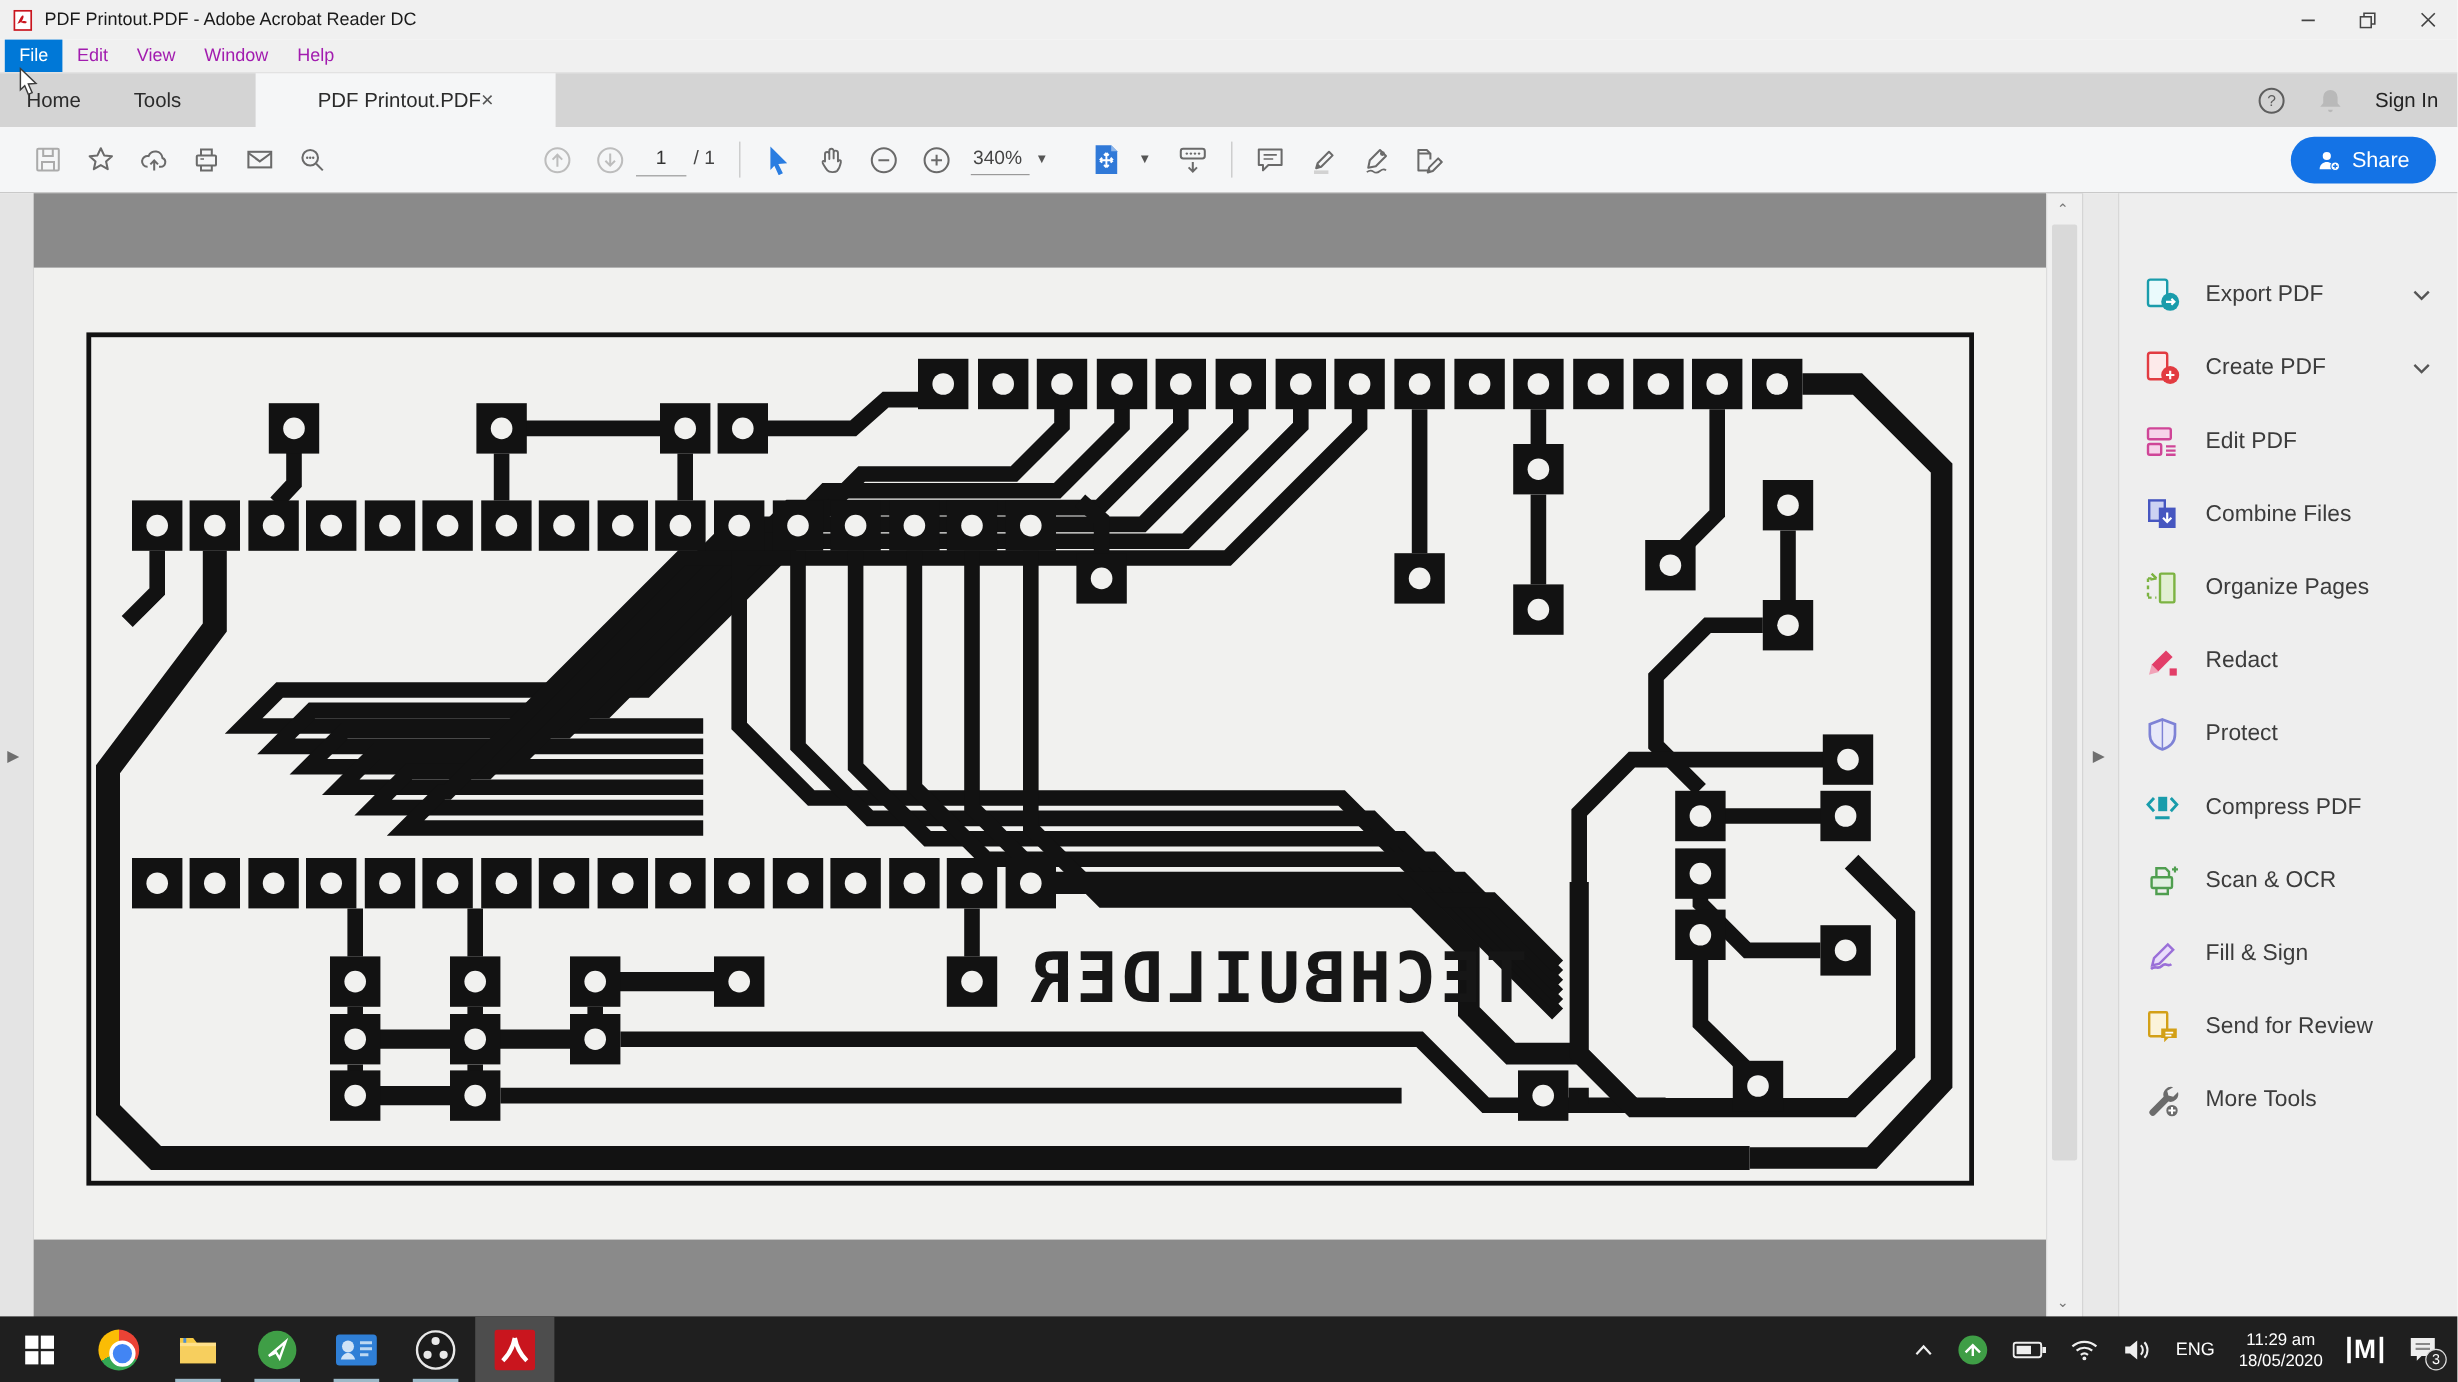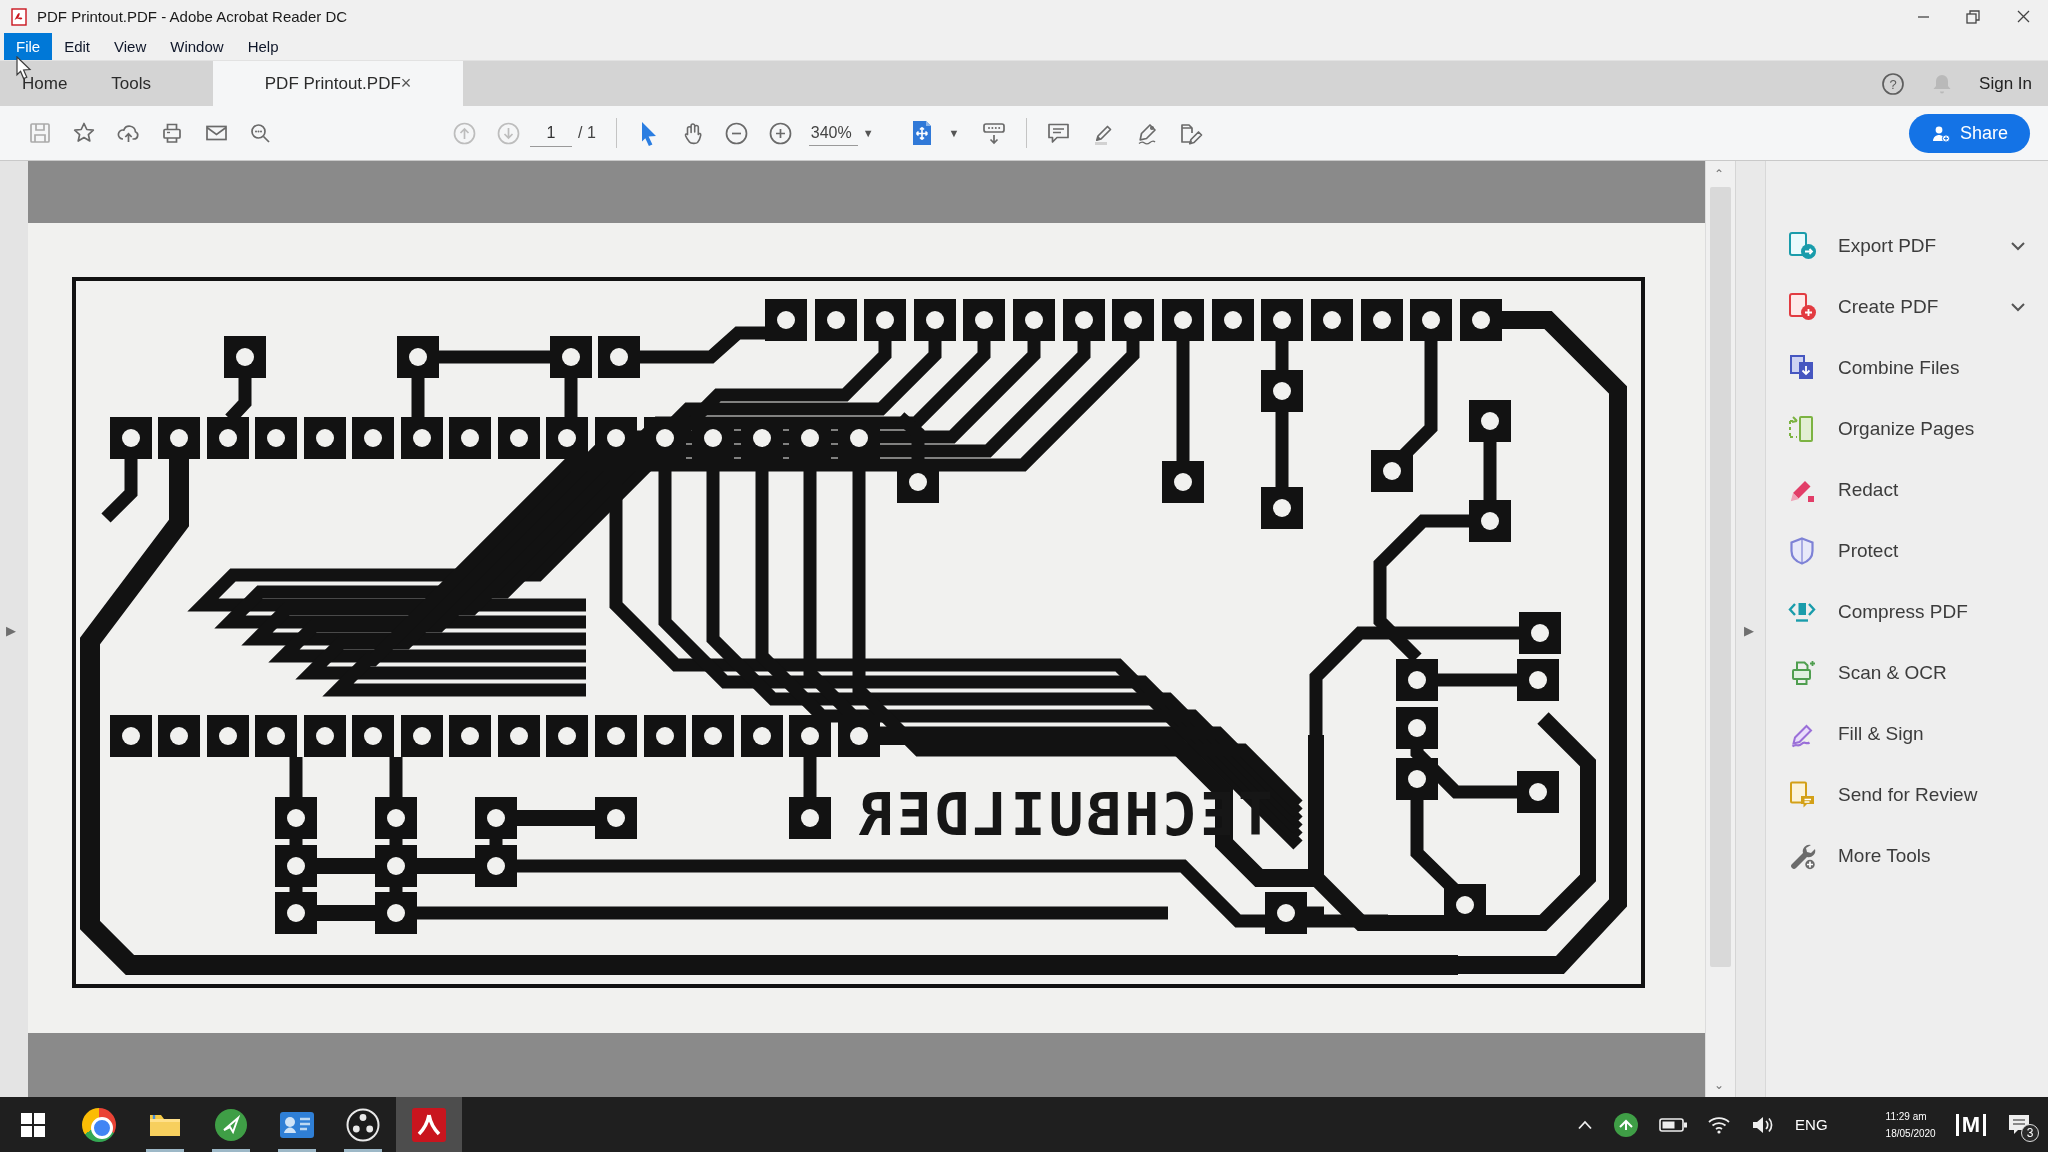--- a/index.html
+++ b/index.html
@@ -9,21 +9,21 @@
 
   
   .titlebar { height:33px; background:#f0f0f0; display:flex; align-items:center; padding-left:10px; position:relative; }
   .titlebar .doc-icon { width:18px; height:18px; margin-right:9px; }
   .titlebar .title { font-size:15px; color:#1a1a1a; }
   .win-controls { position:absolute; right:0; top:0; height:33px; display:flex; }
   .win-btn { width:50px; height:33px; display:flex; align-items:center; justify-content:center; color:#444; }
 
   
   .menubar { height:28px; background:#f0f0f0; display:flex; align-items:stretch; padding-left:4px; font-size:15px; border-bottom:1px solid #e2e2e2; position:relative;}
-  .menu-item { padding:4px 12px; display:flex; align-items:center; color:#0f172a; }
+  .menu-item { padding:4px 12px; display:flex; align-items:center; color:#a21caf; }
   .menu-item.active { background:#0078d7; color:#fff; }
   .cursor-arrow { position:absolute; left:15px; top:23px; z-index:50; }
 
   
   .tabbar { height:45px; background:#d4d4d4; display:flex; align-items:stretch; font-size:17px; position:relative; }
   .tab { padding:0 22px; display:flex; align-items:center; color:#2b2b2b; }
   .tab.doc { background:#f5f6f7; margin-left:40px; min-width:250px; justify-content:center; }
   .tab .close { color:#555; font-size:18px; }
   .tabbar-right { position:absolute; right:16px; top:0; height:45px; display:flex; align-items:center; gap:26px; }
   .signin { font-size:17px; color:#222; }
@@ -59,21 +59,21 @@
   .tool-row .label { font-size:19px; color:#3c3c3c; }
   .tool-row .exp { position:absolute; right:6px; color:#555; }
 
   
   .taskbar { position:absolute; left:0; bottom:0; width:2048px; height:55px; background:#1f1f1f; display:flex; align-items:stretch; }
   .task-slot { width:66px; display:flex; align-items:center; justify-content:center; position:relative; }
   .task-slot.running::after { content:""; position:absolute; bottom:0; left:14px; right:14px; height:3px; background:#9db8c7; }
   .task-slot.active { background:#4d4d4d; }
   .tray { position:absolute; right:0; top:0; height:55px; display:flex; align-items:center; gap:20px; padding-right:16px; color:#eee; }
   .tray .txt { font-size:15px; color:#fff; }
-  .clock { text-align:left; font-size:10px; line-height:17px; color:#fff;margin-left:38px; }
+  .clock { text-align:center; font-size:14px; line-height:17px; color:#fff; }
   .mlogo { display:flex; align-items:center; gap:3px; color:#fff; font-weight:bold; font-size:22px; }
   .mlogo i { width:3px; height:22px; background:#fff; }
   .chrome-ball { width:34px; height:34px; border-radius:50%; background:conic-gradient(#ea4335 0 33%, #34a853 0 66%, #fbbc05 0 100%); position:relative; }
   .chrome-ball::after { content:""; position:absolute; left:9px; top:9px; width:16px; height:16px; border-radius:50%; background:#4285f4; border:3px solid #fff; }
   .badge { position:absolute; right:-7px; bottom:-5px; width:18px; height:18px; border-radius:50%; background:#2b2b2b; border:1.5px solid #ddd; color:#fff; font-size:12px; display:flex; align-items:center; justify-content:center; }
 </style>
 </head>
 <body>
 
 <div class="titlebar">
@@ -463,20 +463,28 @@
             <circle cx="22.5" cy="21.5" r="7.5" fill="#e23b41"></circle>
             <path d="M22.5 18 v7 M19 21.5 h7" stroke="#fff" stroke-width="1.8" fill="none"></path>
           </svg>
         <span class="label">Create PDF</span>
         <svg class="exp" width="16" height="10" viewBox="0 0 16 10">
             <path d="M2 2 l6 6 6-6" stroke="#555" stroke-width="2" fill="none"></path>
           </svg>
       </div>
       <div class="tool-row">
         <svg width="32" height="32" viewBox="0 0 32 32">
+            <rect x="4" y="5" width="19" height="9" rx="1.5" fill="#f6d4ea" stroke="#cf4597" stroke-width="2"></rect>
+            <rect x="4" y="18" width="11" height="9" rx="1.5" fill="#f6d4ea" stroke="#cf4597" stroke-width="2"></rect>
+            <path d="M19 20 h8 M19 23.5 h8 M19 27 h8" stroke="#cf4597" stroke-width="2"></path>
+          </svg>
+        <span class="label">Edit PDF</span>
+      </div>
+      <div class="tool-row">
+        <svg width="32" height="32" viewBox="0 0 32 32">
             <rect x="5" y="4" width="13" height="17" fill="#cdd2f2" stroke="#4656c0" stroke-width="2"></rect>
             <rect x="13" y="10" width="14" height="17" fill="#4656c0"></rect>
             <path d="M20 14 v8 M16.5 18.5 l3.5 3.5 3.5-3.5" stroke="#fff" stroke-width="1.8" fill="none"></path>
           </svg>
         <span class="label">Combine Files</span>
       </div>
       <div class="tool-row">
         <svg width="32" height="32" viewBox="0 0 32 32">
             <rect x="14" y="4" width="12" height="24" rx="1" fill="#e2efd2" stroke="#7cb342" stroke-width="2"></rect>
             <path d="M4 8 h7 M4 8 v16 M4 24 h7" stroke="#7cb342" stroke-width="2" stroke-dasharray="3 3" fill="none"></path>

